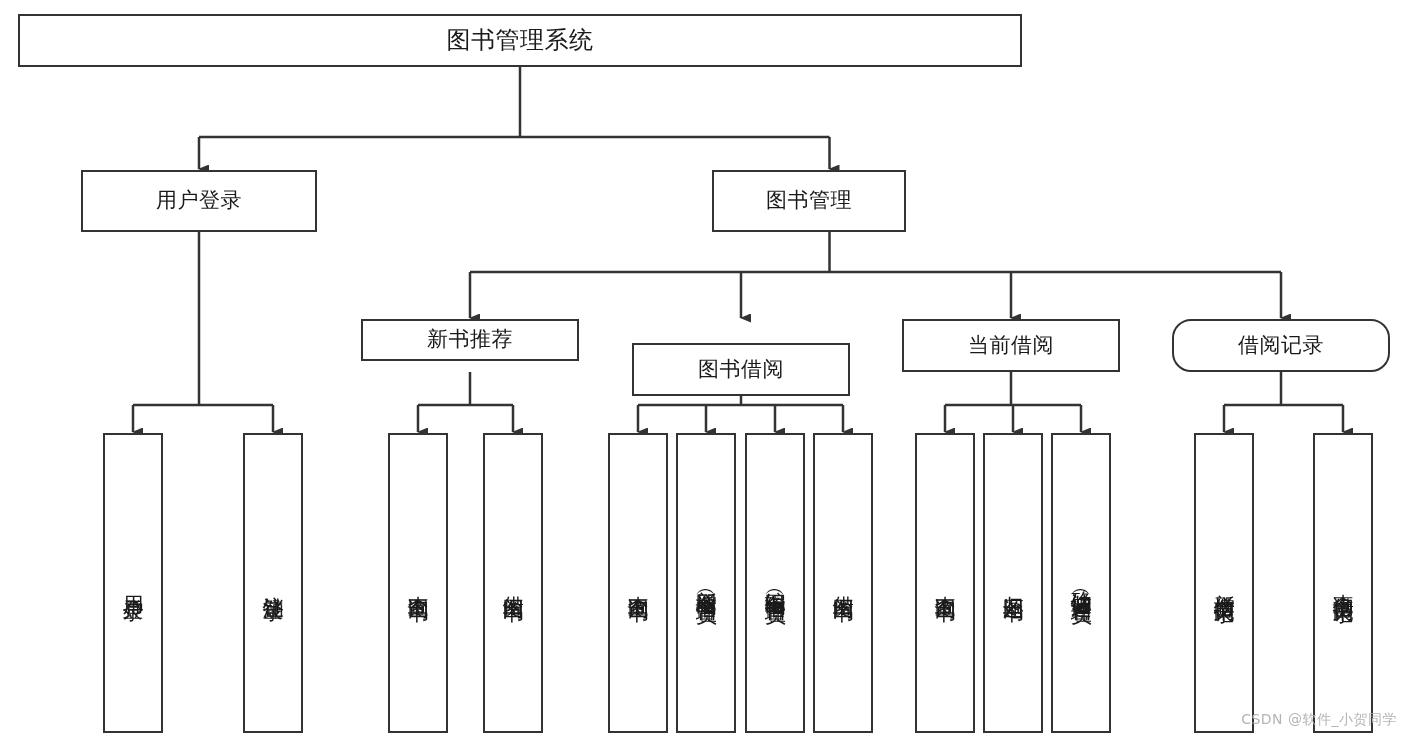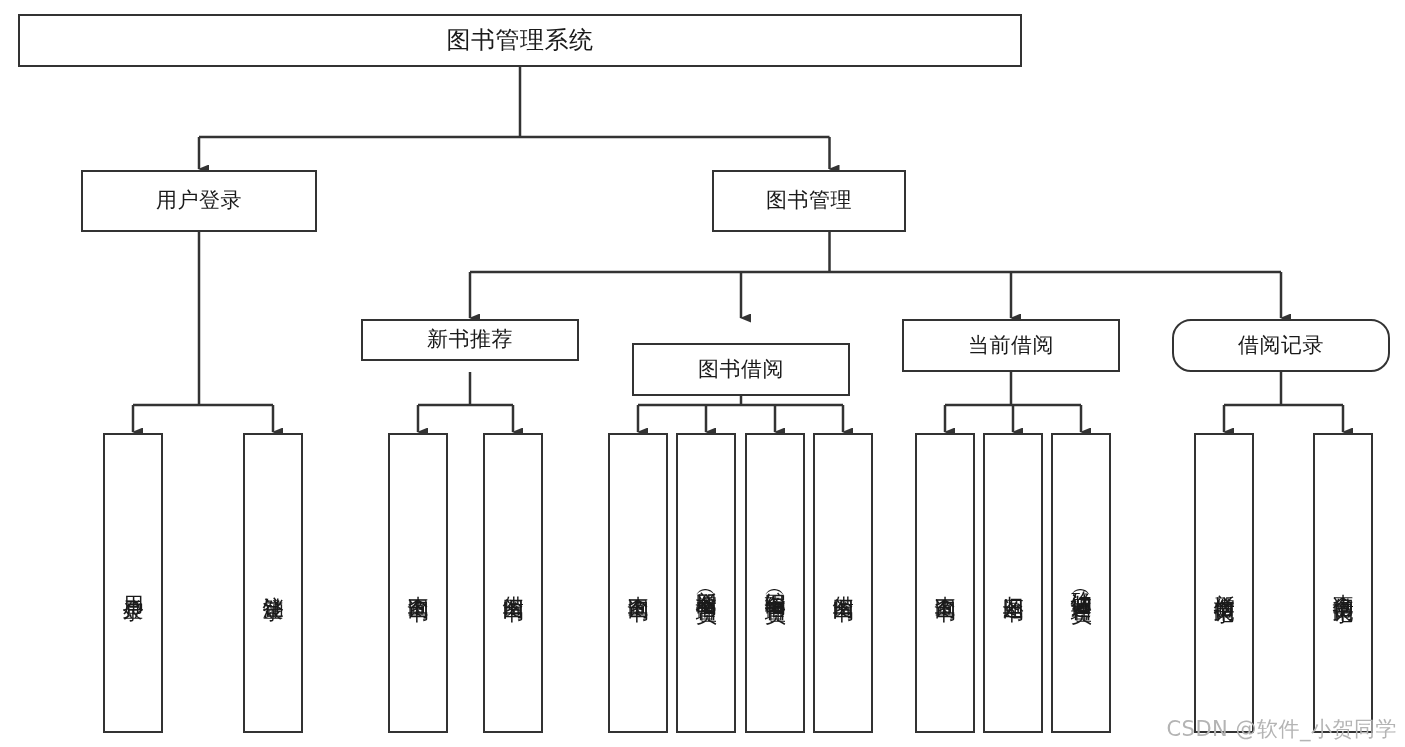--- a/index.html
+++ b/index.html
@@ -55,22 +55,22 @@
     writing-mode: vertical-rl;
     text-orientation: upright;
     line-height: 1.16;
     letter-spacing: 2px;
     white-space: normal;
     max-height: 100%;
   }
   #watermark {
     position: absolute;
     right: 8px;
-    bottom: 4px;
-    font-size: 21px;
+    bottom: 18px;
+    font-size: 14px;
     color: #b4b4b4;
     letter-spacing: 0.5px;
     user-select: none;
   }
 </style>
 </head>
 <body>
 
 <div id="diagram-root">
 

